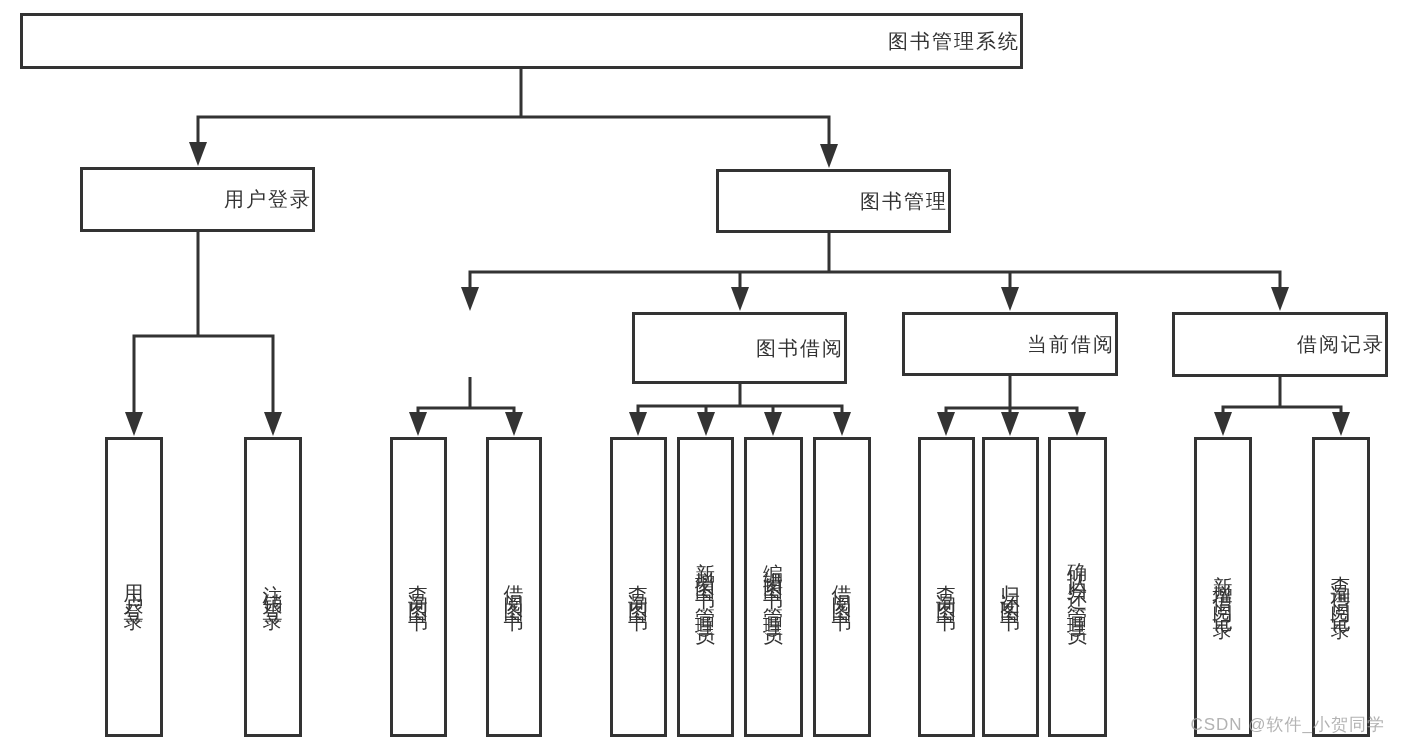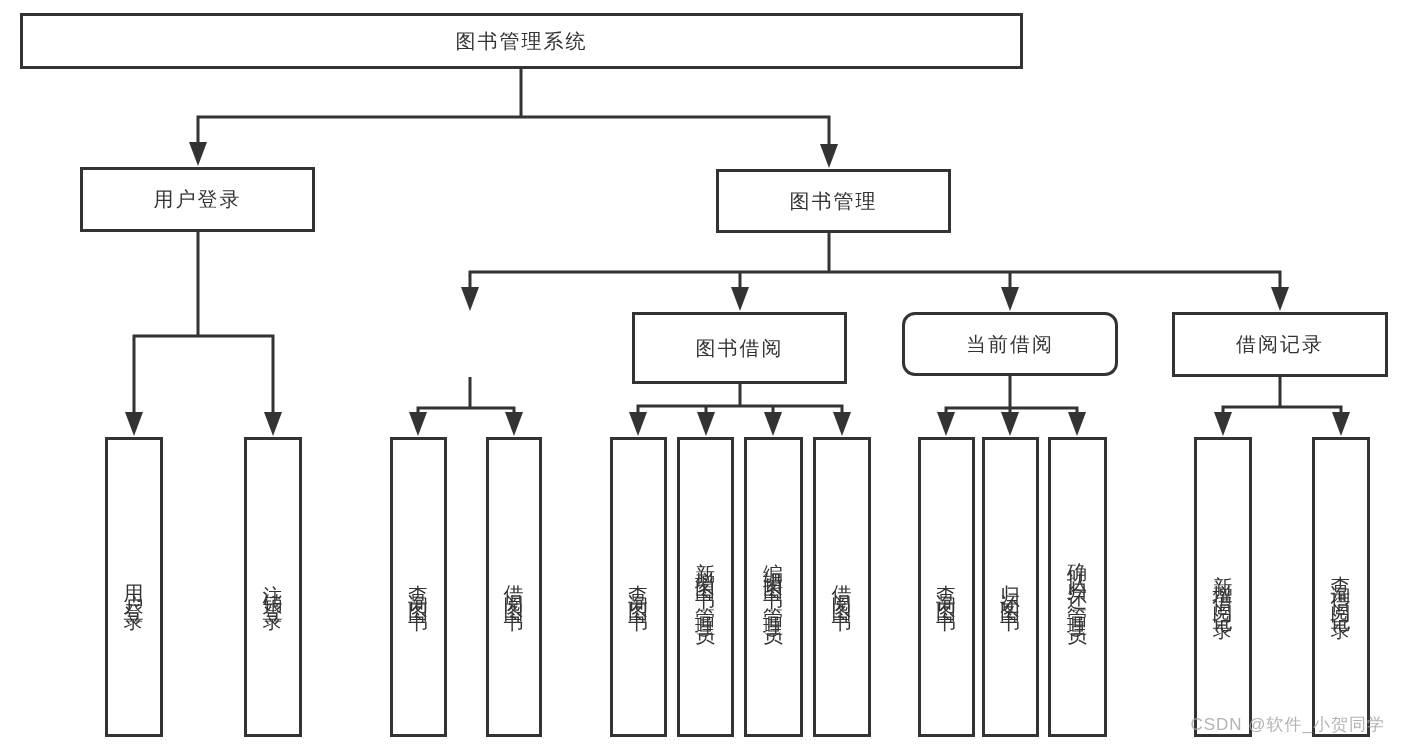--- a/index.html
+++ b/index.html
@@ -21,21 +21,21 @@
     top: 0;
     pointer-events: none;
   }
   .node {
     position: absolute;
     box-sizing: border-box;
     border: 3px solid #333333;
     background: #ffffff;
     display: flex;
     align-items: center;
-    justify-content: center;
+    justify-content: flex-end;
     font-size: 20px;
     color: #333333;
     letter-spacing: 2px;
     white-space: nowrap;
   }
   .leaf {
     position: absolute;
     box-sizing: border-box;
     border: 3px solid #333333;
     background: #ffffff;
@@ -106,21 +106,21 @@
   <div class="node" style="left:80px; top:167px; width:235px; height:65px;">
     <span>用户登录</span>
   </div>
   <div class="node" style="left:716px; top:169px; width:235px; height:64px;">
     <span>图书管理</span>
   </div>
 
   <div class="node" style="left:632px; top:312px; width:215px; height:72px;">
     <span>图书借阅</span>
   </div>
-  <div class="node" style="left:902px; top:312px; width:216px; height:64px;border-radius:13px;">
+  <div class="node" style="left:902px; top:312px; width:216px; height:64px;">
     <span>当前借阅</span>
   </div>
   <div class="node" style="left:1172px; top:312px; width:216px; height:65px;">
     <span>借阅记录</span>
   </div>
 
   <div class="leaf" style="left:105px; width:58px;">
     <span class="vtext">用户登录</span>
   </div>
   <div class="leaf" style="left:244px; width:58px;">

